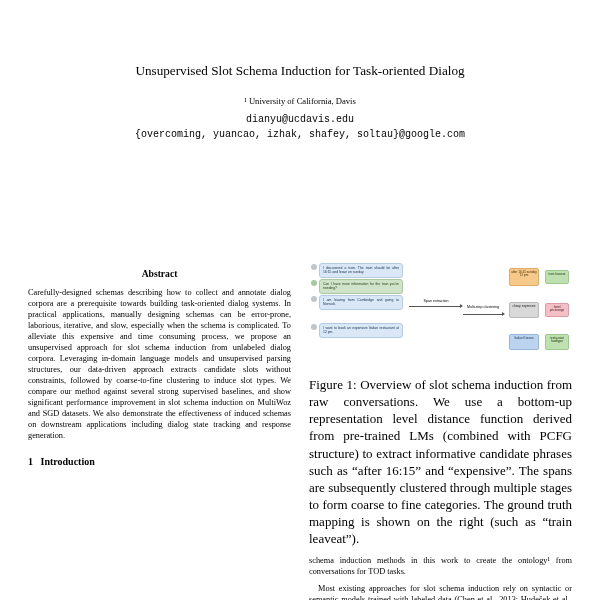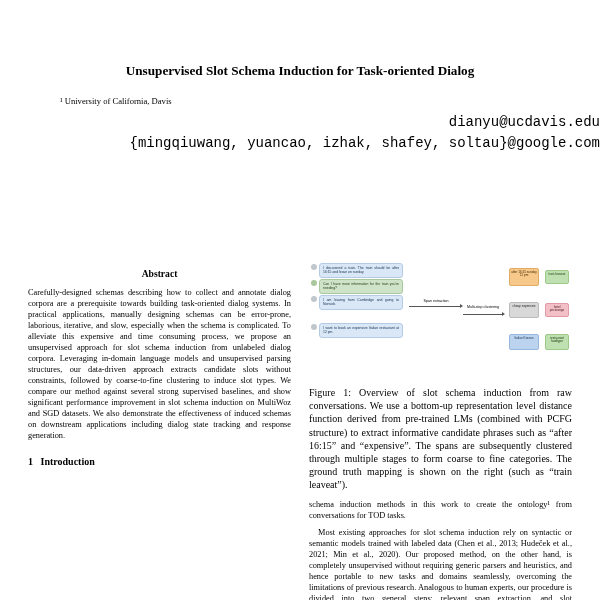--- a/index.html
+++ b/index.html
@@ -16,42 +16,42 @@
   }
   .page {
     position: relative;
     width: 600px;
     height: 600px;
     padding: 0;
     box-sizing: border-box;
   }
   .title {
     text-align: center;
-    font-weight: bold;
+    font-weight: normal;
     font-size: 13.2px;
     margin: 62px 52px 0 52px;
     line-height: 1.3;
   }
   .authors {
     text-align: center;
     font-size: 10.2px;
     font-weight: bold;
     margin: 16px 60px 0 60px;
     line-height: 1.45;
   }
   .affil {
-    text-align: left;
+    text-align: center;
     font-size: 8.6px;
     margin: 4px 60px 0 60px;
     line-height: 1.4;
   }
   .emails {
-    text-align: right;
+    text-align: center;
     font-family: "Liberation Mono", monospace;
-    font-size: 14px;
+    font-size: 10px;
     margin-top: 5px;
     line-height: 1.5;
   }
   .cols {
     position: absolute;
     top: 200px;
     left: 0;
     width: 600px;
     display: flex;
     gap: 18px;
@@ -149,43 +149,43 @@
     box-sizing: border-box;
     line-height: 1.2;
   }
   .ont-orange { background: #f6c98a; color: #4a2c00; border: 0.4px solid #e0ac63; }
   .ont-green { background: #bfe0b0; color: #1e3d12; border: 0.4px solid #9cc98a; }
   .ont-pink { background: #f3c0c8; color: #4d1820; border: 0.4px solid #e09aa5; }
   .ont-blue { background: #bcd3ef; color: #14304d; border: 0.4px solid #97b7de; }
   .ont-gray { background: #d8d8d8; color: #222; border: 0.4px solid #bbb; }
 
   .fig-caption {
-    font-size: 10px;
+    font-size: 13px;
     line-height: 1.32;
     text-align: justify;
-    margin-top: 16px;
+    margin-top: 6px;
   }
 </style>
 </head>
 <body>
 
 <div class="page">
 
   <div class="title">Unsupervised Slot Schema Induction for Task-oriented Dialog</div>
 
   <div class="authors">
   </div>
 
   <div class="affil">
     <div>¹ University of California, Davis</div>
   </div>
 
   <div class="emails">
     <div>dianyu@ucdavis.edu</div>
-    <div>{mingqiuwang, yuancao, izhak, shafey, soltau}@google.com</div>
+    <div>{overcoming, yuancao, izhak, shafey, soltau}@google.com</div>
   </div>
 
   <div class="cols">
 
     <div class="col">
       <div class="sec-head">Abstract</div>
       <p class="noindent">Carefully-designed schemas describing how to collect and annotate dialog corpora are a prerequisite towards building task-oriented dialog systems. In practical applications, manually designing schemas can be error-prone, laborious, iterative, and slow, especially when the schema is complicated. To alleviate this expensive and time consuming process, we propose an unsupervised approach for slot schema induction from unlabeled dialog corpora. Leveraging in-domain language models and unsupervised parsing structures, our data-driven approach extracts candidate slots without constraints, followed by coarse-to-fine clustering to induce slot types. We compare our method against several strong supervised baselines, and show significant performance improvement in slot schema induction on MultiWoz and SGD datasets. We also demonstrate the effectiveness of induced schemas on downstream applications including dialog state tracking and response generation.</p>
 
       <div class="sec-head-left">
         <span>1</span>&nbsp;&nbsp;&nbsp;<span>Introduction</span>

